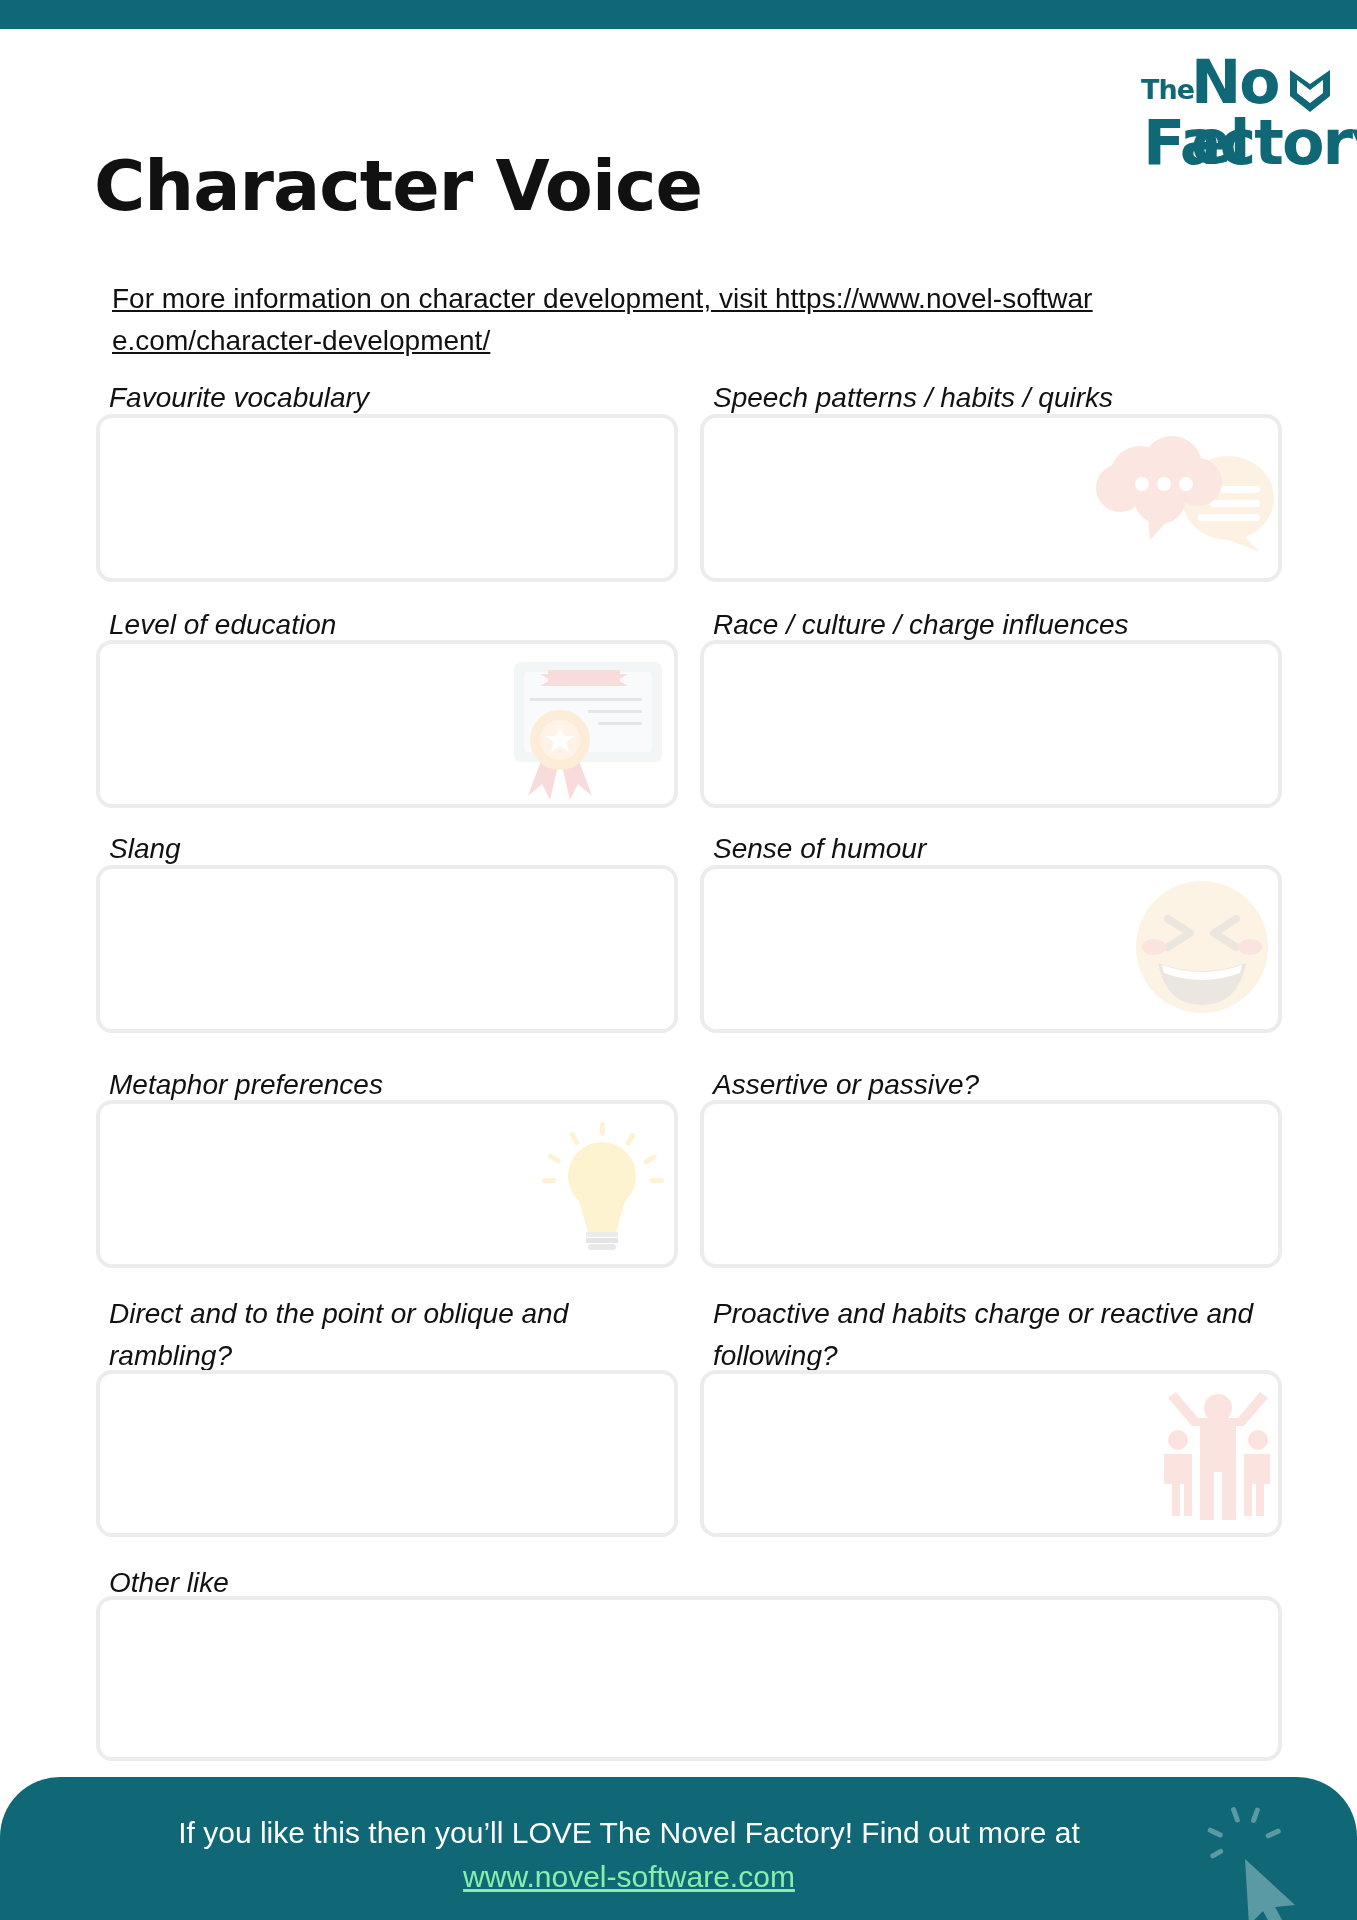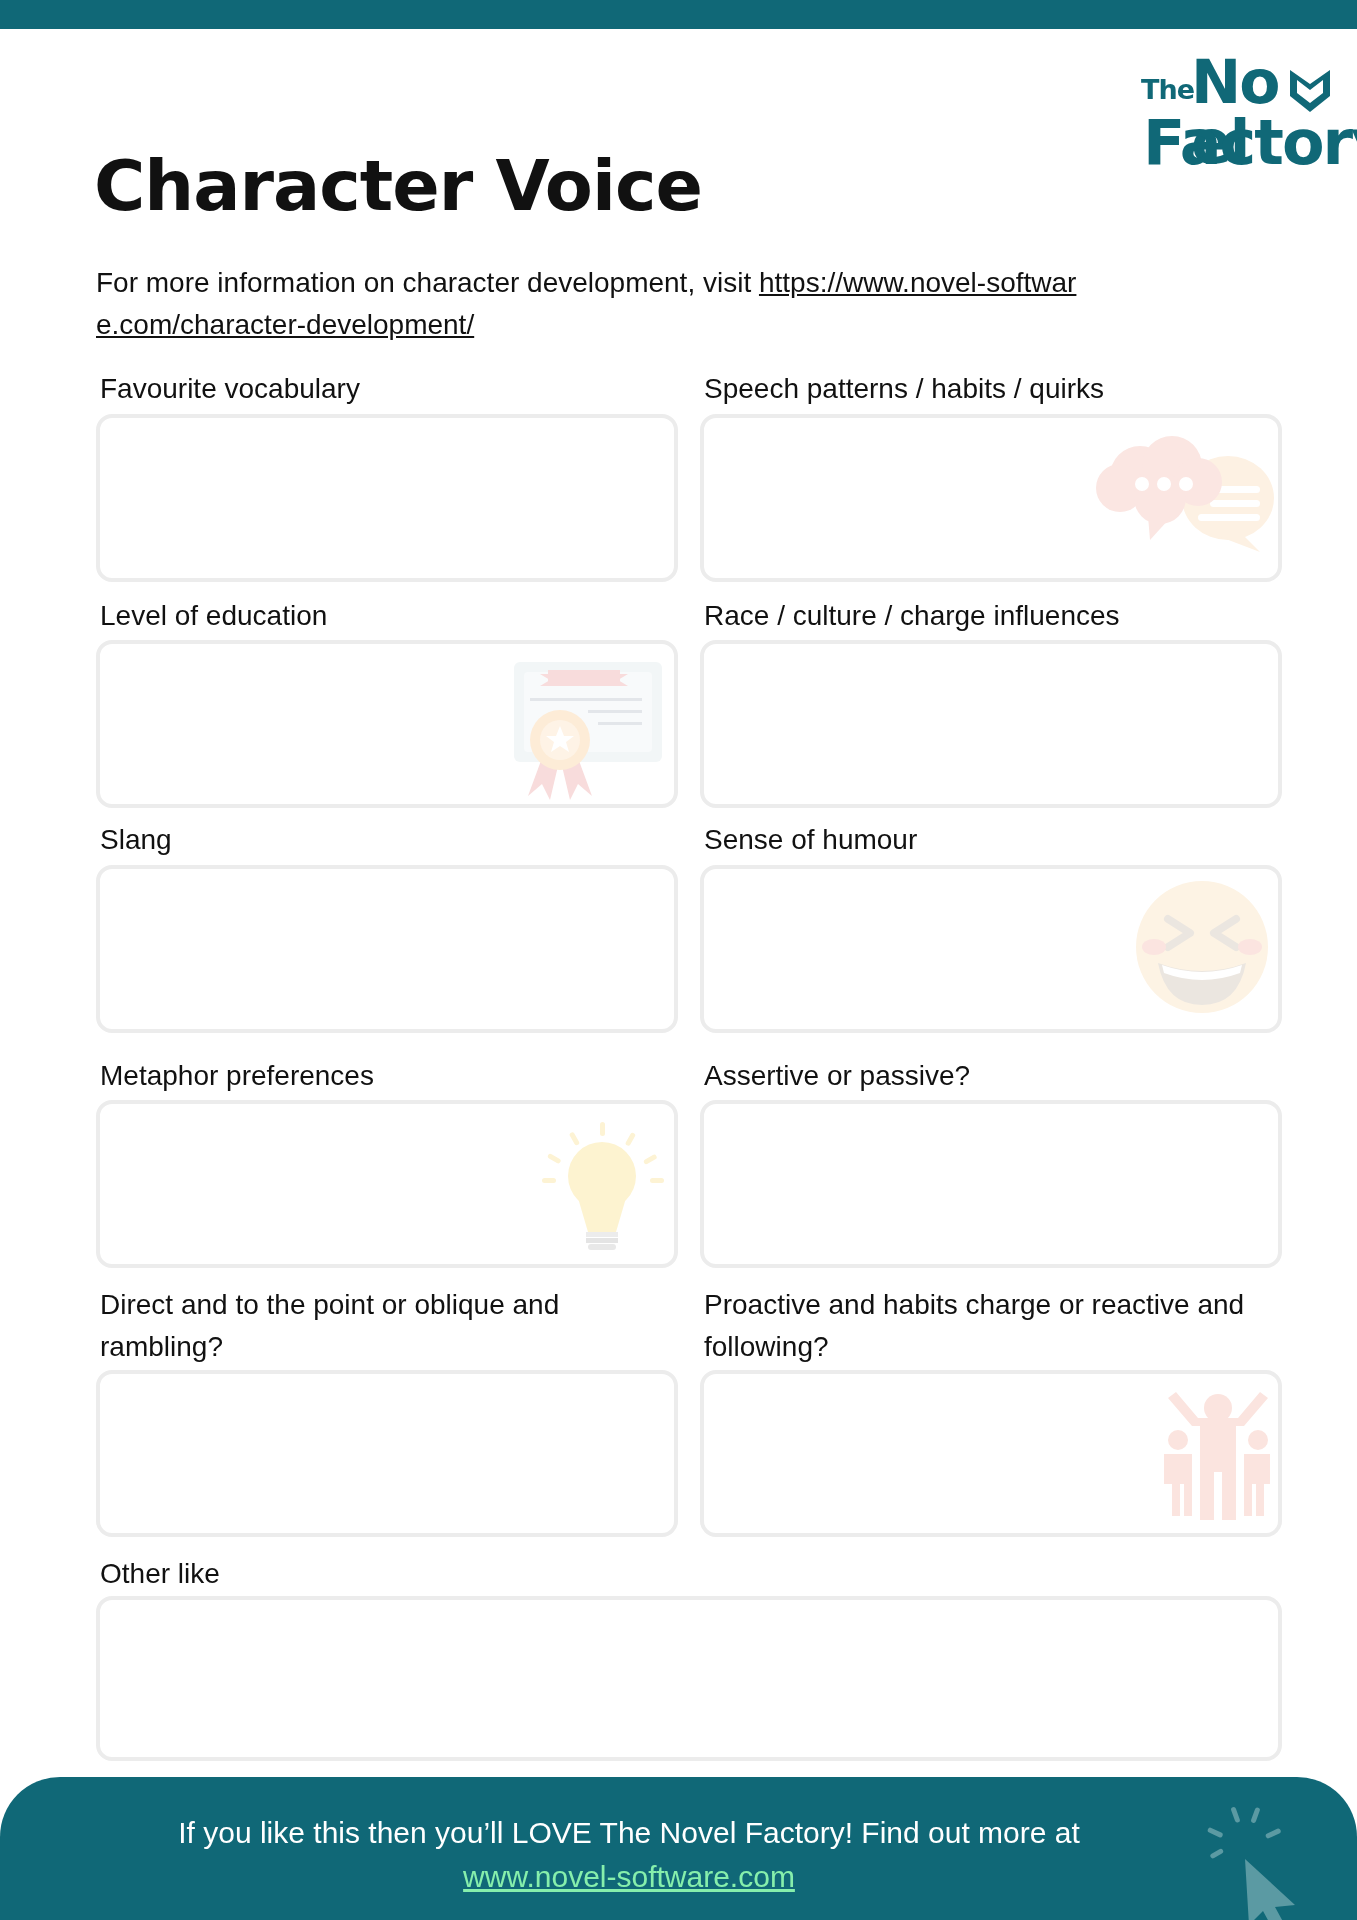--- a/index.html
+++ b/index.html
@@ -8,23 +8,23 @@
     background: #ffffff; color: #111111;
     font-family: "Liberation Sans", "DejaVu Sans", sans-serif;
   }
   .top-bar { position: absolute; left: 0; top: 0; width: 1357px; height: 29px; background: #106877; }
   .logo { position: absolute; left: 1106px; top: 56px; width: 230px; height: 130px; color: #106877; font-family: "DejaVu Sans", sans-serif; font-weight: bold; margin-left: 33px; }
   .logo .the { position: absolute; left: 2px; top: 18px; font-size: 27px; letter-spacing: -1px; }
   .logo .novel { position: absolute; left: 52px; top: -4px; font-size: 60px; letter-spacing: -2px; line-height: 1; }
   .logo .factory { position: absolute; left: 4px; top: 56px; font-size: 62px; letter-spacing: -2px; line-height: 1; }
   .logo .book { position: absolute; left: 149px; top: 8px; }
   .title { position: absolute; left: 94px; top: 148px; margin: 0; font-size: 70px; font-weight: bold; letter-spacing: -1px; line-height: 1.1; font-family: "DejaVu Sans", sans-serif; }
-  .intro { position: absolute; left: 96px; top: 262px; width: 1000px; font-size: 28px; line-height: 42px; margin: 0; }
+  .intro { position: absolute; left: 96px; top: 262px; width: 1000px; font-size: 28px; line-height: 42px; margin: 16px; text-decoration: underline; }
   .intro a { color: #111; text-decoration: underline; }
-  .field-label { position: absolute; font-size: 28px; line-height: 42px; margin: 4px; }
+  .field-label { position: absolute; font-size: 28px; line-height: 42px; margin: 13px; font-style: italic; }
   .box { position: absolute; border: 4px solid #ececec; border-radius: 16px; background: #fff; box-sizing: border-box; overflow: hidden; }
   .box textarea { width: 100%; height: 100%; border: none; outline: none; resize: none; background: transparent; font-family: "Liberation Sans", sans-serif; font-size: 22px; padding: 14px; box-sizing: border-box; }
   .deco { position: absolute; pointer-events: none; }
   .footer { position: absolute; left: 0; top: 1777px; width: 1357px; height: 160px; background: #106877; border-radius: 60px 60px 0 0; color: #fff; text-align: center; }
   .footer p { margin: 8px; position: absolute; left: 0; width: 1242px; font-size: 30px; line-height: 44px; }
   .footer a { color: #86efac; text-decoration: underline; }
   .cursor-icon { position: absolute; left: 1195px; top: 1805px; }
 </style>
 </head>
 <body>

